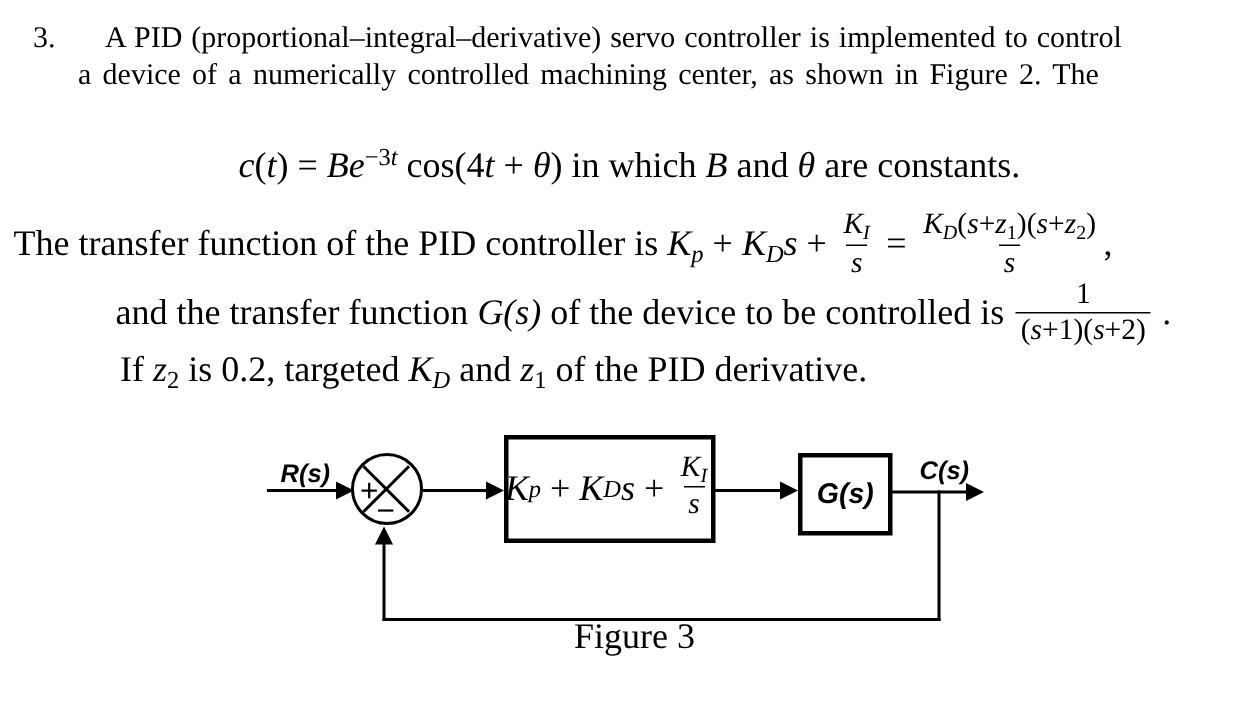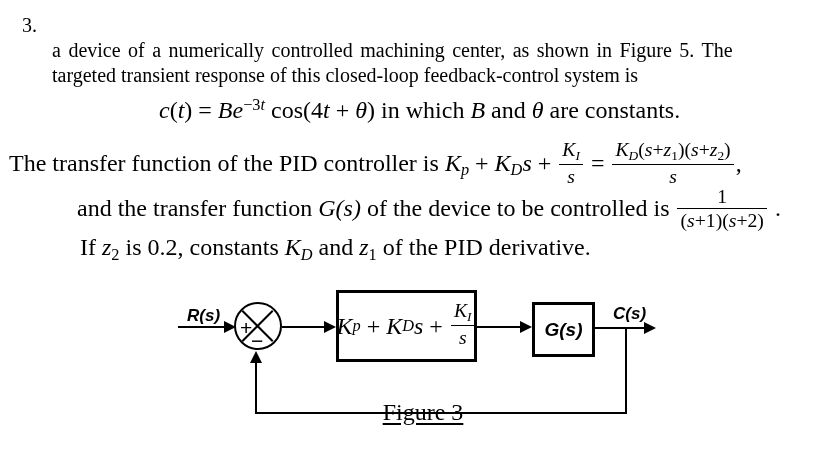--- a/index.html
+++ b/index.html
@@ -13,21 +13,21 @@
   .abs{position:absolute;}
   .bodyline{font-size:20px;line-height:25px;white-space:pre;}
   .mathline{font-size:24px;white-space:pre;}
   .mathline span{white-space:pre;}
   .tk-rm{font-style:normal;}
   .tk-it{font-style:italic;}
   .tk-sub{font-size:0.68em;vertical-align:-0.3em;}
   .tk-subit{font-size:0.68em;vertical-align:-0.3em;font-style:italic;}
   .tk-sup{font-size:0.68em;vertical-align:0.5em;}
   .tk-supit{font-size:0.68em;vertical-align:0.5em;font-style:italic;}
-  .frac{display:inline-flex;flex-direction:column;
+  .frac{display:inline-flex;flex-direction:column;align-items:center;
         vertical-align:middle;text-align:center;font-size:0.82em;
         line-height:1.18;margin:0 2px;transform:translateY(-2px);}
   .frac .fnum{padding:0 3px;}
   .frac .fden{border-top:1.5px solid #000;padding:0 3px;}
   
   .dline{position:absolute;background:#000;}
   .ah-r{position:absolute;width:0;height:0;
         border-left:12px solid #000;border-top:6px solid transparent;border-bottom:6px solid transparent;}
   .ah-u{position:absolute;width:0;height:0;
         border-bottom:12px solid #000;border-left:6px solid transparent;border-right:6px solid transparent;}
@@ -35,39 +35,39 @@
              border:2.5px solid #000;border-radius:50%;box-sizing:border-box;background:#fff;}
   .xarm{position:absolute;left:0px;top:20.5px;width:43px;height:2px;background:#000;}
   .xarm.a{transform:rotate(45deg);}
   .xarm.b{transform:rotate(-45deg);}
   .sumsign{position:absolute;font-family:"Liberation Sans",sans-serif;font-size:21px;line-height:1;}
   .blk{position:absolute;border:3px solid #000;box-sizing:border-box;background:#fff;
        display:flex;align-items:center;justify-content:center;}
   .siglabel{position:absolute;font-family:"Liberation Sans",sans-serif;
             font-style:italic;font-weight:600;font-size:17px;}
   .gtext{font-family:"Liberation Sans",sans-serif;font-style:italic;font-weight:600;font-size:19px;}
-  .caption{position:absolute;left:361px;top:399px;width:124px;text-align:center;
-           font-size:24px;text-decoration:underline;text-underline-offset:3px;}
+  .caption{position:absolute;left:361px;top:412px;width:124px;text-align:center;
+           font-size:24px;text-underline-offset:3px;}
 </style>
 </head>
 <body>
 
 <div class="page">
 
   <div class="abs bodyline" style="left:22px;top:13px;">3.</div>
-  <div class="abs bodyline" style="left:52px;top:38px;word-spacing:2.5px;">a device of a numerically controlled machining center, as shown in Figure 5. The</div>
-  <div class="abs bodyline" style="left:52px;top:63px;">targeted transient response of this closed-loop feedback-control system is</div>
+  <div class="abs bodyline" style="left:70px;top:13px;word-spacing:1px;">A PID (proportional–integral–derivative) servo controller is implemented to control</div>
+  <div class="abs bodyline" style="left:52px;top:38px;word-spacing:2.5px;">a device of a numerically controlled machining center, as shown in Figure 2. The</div>
 
   <div class="abs mathline" style="left:159px;top:95px;"><span class="tk-it">c</span><span class="tk-rm">(</span><span class="tk-it">t</span><span class="tk-rm">) = </span><span class="tk-it">Be</span><span class="tk-sup">−3</span><span class="tk-supit">t</span><span class="tk-rm"> cos(</span><span class="tk-rm">4</span><span class="tk-it">t</span><span class="tk-rm"> + </span><span class="tk-it">θ</span><span class="tk-rm">)</span><span class="tk-rm"> in which </span><span class="tk-it">B</span><span class="tk-rm"> and </span><span class="tk-it">θ</span><span class="tk-rm"> are constants.</span></div>
 
   <div class="abs mathline" style="left:9px;top:140px;"><span class="tk-rm">The transfer function of the PID controller is </span><span class="tk-it">K</span><span class="tk-subit">p</span><span class="tk-rm"> + </span><span class="tk-it">K</span><span class="tk-subit">D</span><span class="tk-it">s</span><span class="tk-rm"> + </span><span class="frac"><span class="fnum"><span class="tk-it">K</span><span class="tk-subit">I</span></span><span class="fden"><span class="tk-it">s</span></span></span><span class="tk-rm"> = </span><span class="frac"><span class="fnum"><span class="tk-it">K</span><span class="tk-subit">D</span><span class="tk-rm">(</span><span class="tk-it">s</span><span class="tk-rm">+</span><span class="tk-it">z</span><span class="tk-sub">1</span><span class="tk-rm">)(</span><span class="tk-it">s</span><span class="tk-rm">+</span><span class="tk-it">z</span><span class="tk-sub">2</span><span class="tk-rm">)</span></span><span class="fden"><span class="tk-it">s</span></span></span><span class="tk-rm">,</span></div>
 
   <div class="abs mathline" style="left:77px;top:187px;"><span class="tk-rm">and the transfer function </span><span class="tk-it">G(s)</span><span class="tk-rm"> of the device to be controlled is </span><span class="frac"><span class="fnum"><span class="tk-rm">1</span></span><span class="fden"><span class="tk-rm">(</span><span class="tk-it">s</span><span class="tk-rm">+1)(</span><span class="tk-it">s</span><span class="tk-rm">+2)</span></span></span><span class="tk-rm"> .</span></div>
 
-  <div class="abs mathline" style="left:80px;top:234px;"><span class="tk-rm">If </span><span class="tk-it">z</span><span class="tk-sub">2</span><span class="tk-rm"> is 0.2, constants </span><span class="tk-it">K</span><span class="tk-subit">D</span><span class="tk-rm"> and </span><span class="tk-it">z</span><span class="tk-sub">1</span><span class="tk-rm"> of the PID derivative.</span></div>
+  <div class="abs mathline" style="left:80px;top:234px;"><span class="tk-rm">If </span><span class="tk-it">z</span><span class="tk-sub">2</span><span class="tk-rm"> is 0.2, targeted </span><span class="tk-it">K</span><span class="tk-subit">D</span><span class="tk-rm"> and </span><span class="tk-it">z</span><span class="tk-sub">1</span><span class="tk-rm"> of the PID derivative.</span></div>
 
   <div class="abs" style="left:0;top:0;width:691px;height:467px;pointer-events:none;">
 
     <div class="siglabel" style="left:187px;top:306px;">R(s)</div>
     <div class="dline" style="left:178px;top:326px;width:47px;height:2px;"></div>
     <div class="ah-r" style="left:224px;top:321px;"></div>
 
     <div class="sumcircle">
       <div class="xarm a"></div>
       <div class="xarm b"></div>

